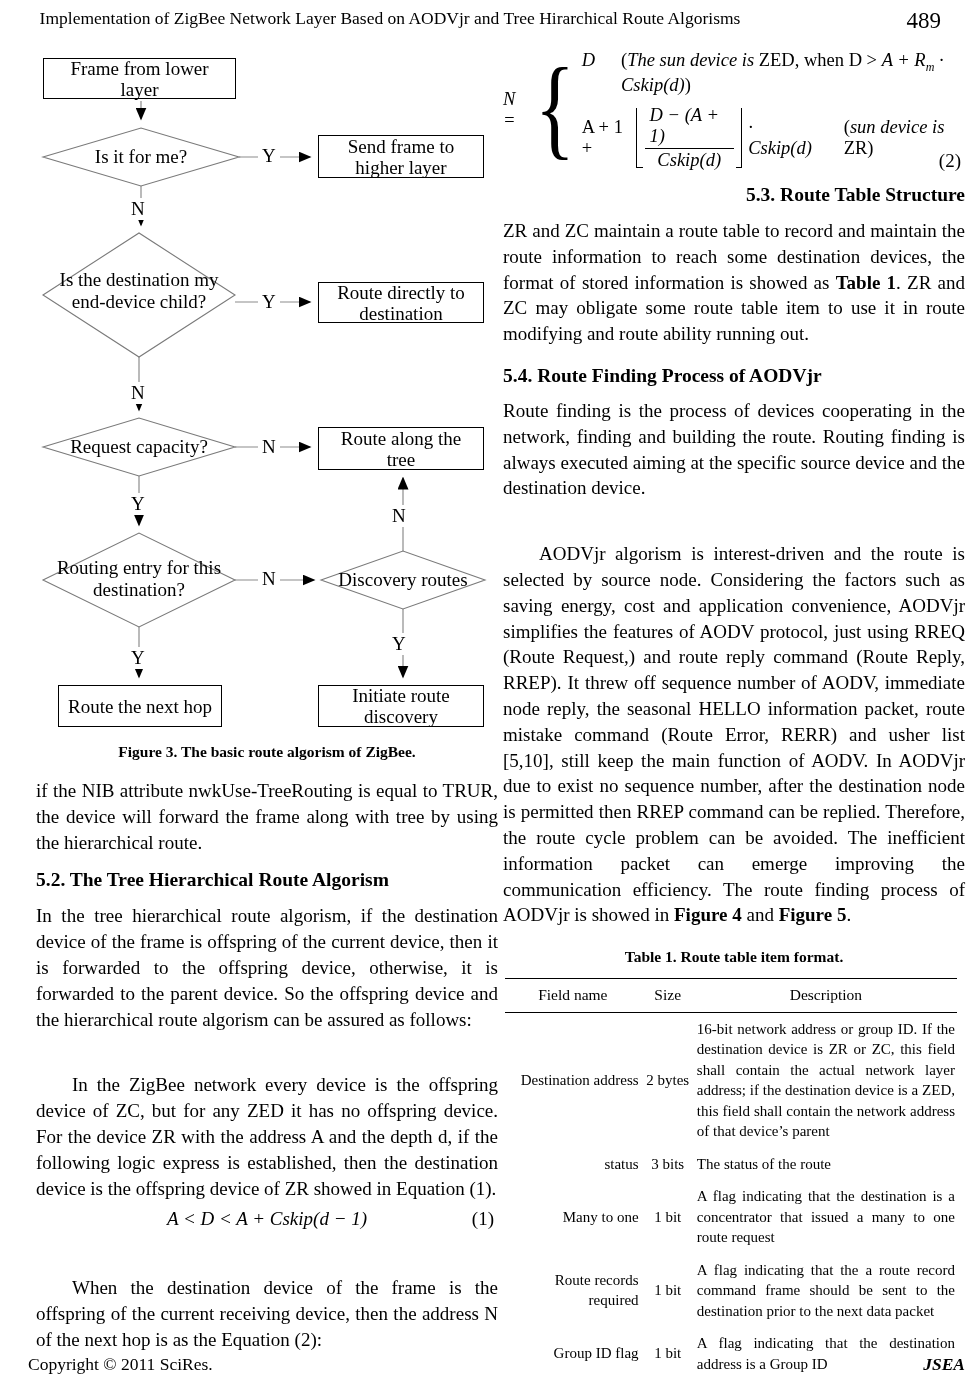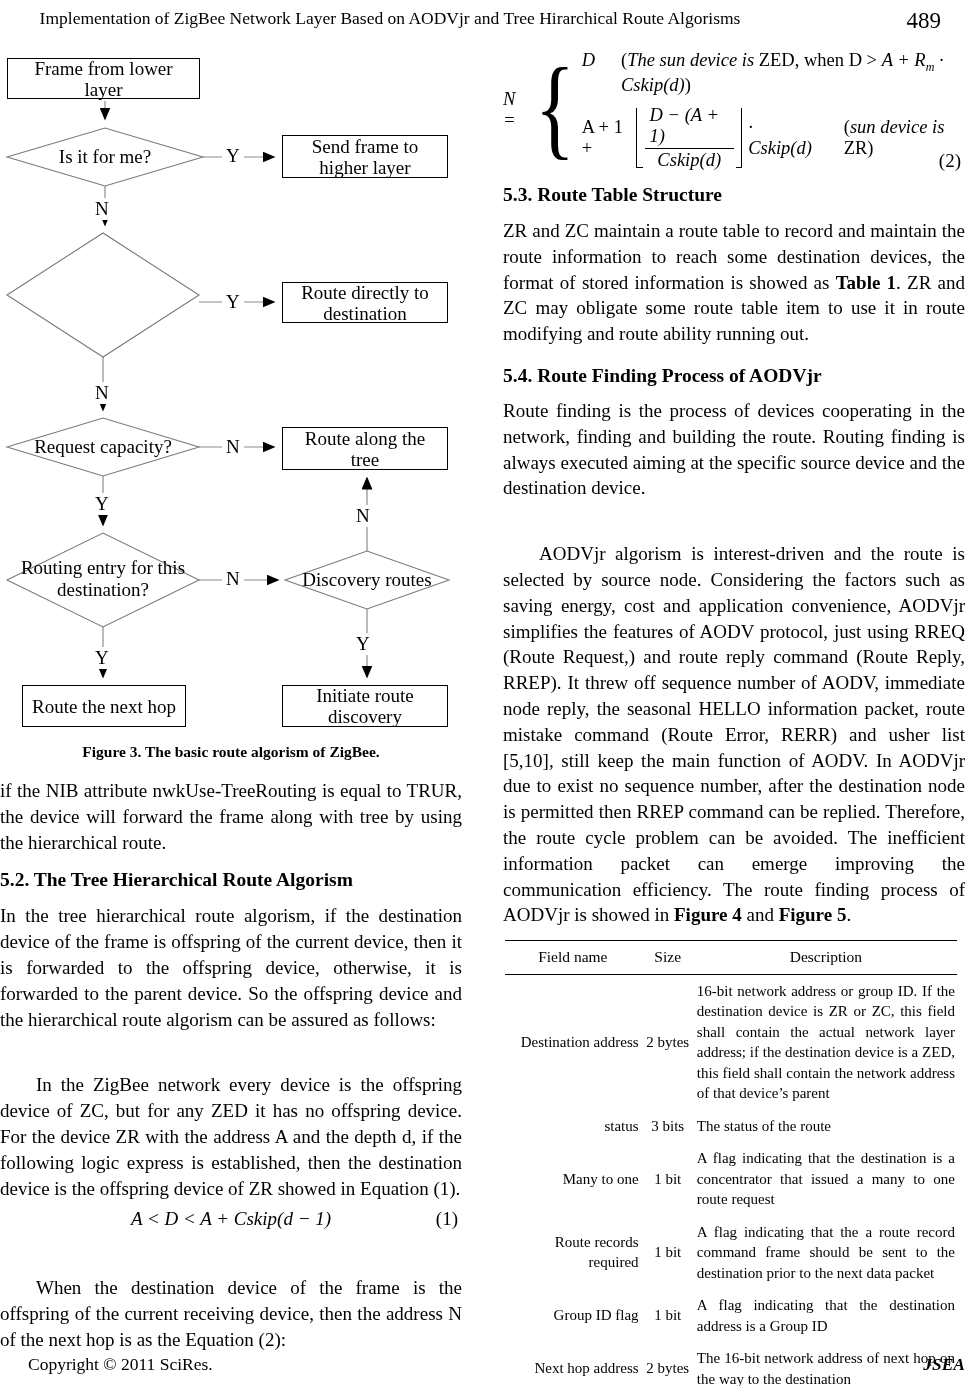--- a/index.html
+++ b/index.html
@@ -7,21 +7,21 @@
         font-family:"Liberation Serif", serif;color:#000;overflow:hidden;}
 
   
   .pg-header{position:absolute;top:8px;left:0;width:780px;text-align:center;font-size:17.5px;}
   .pg-number{position:absolute;top:8px;right:26px;font-size:23px;}
   .pg-footer{position:absolute;top:1354px;left:0;width:967px;font-size:17.5px;}
   .pg-footer .copy{position:absolute;left:0;top:0;padding-left:28px;}
   .pg-footer .journal{position:absolute;right:2px;top:0;font-weight:bold;font-style:italic;}
 
   
-  .col-left{position:absolute;left:0;top:57px;width:462px;}
+  .col-left{position:absolute;left:12px;top:57px;width:462px;padding-left:24px;}
   .col-right{position:absolute;left:503px;top:50px;width:462px;}
 
   .para{font-size:19px;line-height:25.8px;text-align:justify;margin:0;}
   .indent{text-indent:36px;margin-top:40px;}
   .h2{font-size:19.5px;font-weight:bold;margin:12px 0 10px 0;line-height:26px;}
 
   
   .flowchart{position:relative;width:462px;height:670px;}
   .flowchart svg{position:absolute;left:0;top:0;}
   .fc-box{position:absolute;border:1.6px solid #000;background:#fff;display:flex;
@@ -101,20 +101,21 @@
       </svg>
 
       <div class="fc-box" style="left:7px;top:1px;width:193px;height:41px;">Frame from lower layer</div>
       <div class="fc-box" style="left:282px;top:78px;width:166px;height:43px;">Send frame to higher layer</div>
       <div class="fc-box" style="left:282px;top:225px;width:166px;height:41px;">Route directly to destination</div>
       <div class="fc-box" style="left:282px;top:370px;width:166px;height:43px;">Route along the tree</div>
       <div class="fc-box" style="left:22px;top:628px;width:164px;height:42px;">Route the next hop</div>
       <div class="fc-box" style="left:282px;top:628px;width:166px;height:42px;">Initiate route discovery</div>
 
       <div class="fc-dtext" style="left:25px;top:89px;width:160px;">Is it for me?</div>
+      <div class="fc-dtext" style="left:13px;top:212px;width:180px;">Is the destination my end-device child?</div>
       <div class="fc-dtext" style="left:13px;top:379px;width:180px;">Request capacity?</div>
       <div class="fc-dtext" style="left:18px;top:500px;width:170px;">Routing entry for this destination?</div>
       <div class="fc-dtext" style="left:287px;top:512px;width:160px;">Discovery routes</div>
 
       <span class="fl-label" style="left:222px;top:88px;">Y</span>
       <span class="fl-label" style="left:91px;top:141px;">N</span>
       <span class="fl-label" style="left:222px;top:234px;">Y</span>
       <span class="fl-label" style="left:91px;top:325px;">N</span>
       <span class="fl-label" style="left:222px;top:379px;">N</span>
       <span class="fl-label" style="left:91px;top:436px;">Y</span>
@@ -161,30 +162,31 @@
             </span>
             <span class="rfloor"></span>
             <span class="mi">· Cskip(d)</span>
             <span class="cond2"><span>(</span><span class="mi">sun device is</span><span> ZR)</span></span>
           </div>
         </div>
       </div>
       <div class="eqnum">(2)</div>
     </div>
 
-    <div class="h2" style="margin-top:10px;">5.3. Route Table Structure</div>
+    <div class="h2" style="margin-top:10px;text-align:right;">5.3. Route Table Structure</div>
 
     <p class="para"><span>ZR and ZC maintain a route table to record and maintain the route information to reach some destination devices, the format of stored information is showed as </span><b>Table 1</b><span>. ZR and ZC may obligate some route table item to use it in route modifying and route ability running out.</span></p>
 
     <div class="h2" style="margin-top:16px;margin-bottom:9px;">5.4. Route Finding Process of AODVjr</div>
 
     <p class="para">Route finding is the process of devices cooperating in the network, finding and building the route. Routing finding is always executed aiming at the specific source device and the destination device.</p>
 
     <p class="para indent"><span>AODVjr algorism is interest-driven and the route is selected by source node. Considering the factors such as saving energy, cost and application convenience, AODVjr simplifies the features of AODV protocol, just using RREQ (Route Request,) and route reply command (Route Reply, RREP). It threw off sequence number of AODV, immediate node reply, the seasonal HELLO information packet, route mistake command (Route Error, RERR) and usher list [5,10], still keep the main function of AODV. In AODVjr due to exist no sequence number, after the destination node is permitted then RREP command can be replied. Therefore, the route cycle problem can be avoided. The inefficient information packet can emerge improving the communication efficiency. The route finding process of AODVjr is showed in </span><b>Figure 4</b><span> and </span><b>Figure 5</b><span>.</span></p>
 
+    <div class="tbl-caption">Table 1. Route table item format.</div>
 
     <table class="rt-table">
       <colgroup>
           <col style="width:30%">
           <col style="width:12%">
           <col style="width:58%">
         </colgroup>
       <thead>
         <tr>
           <th>Field name</th>

